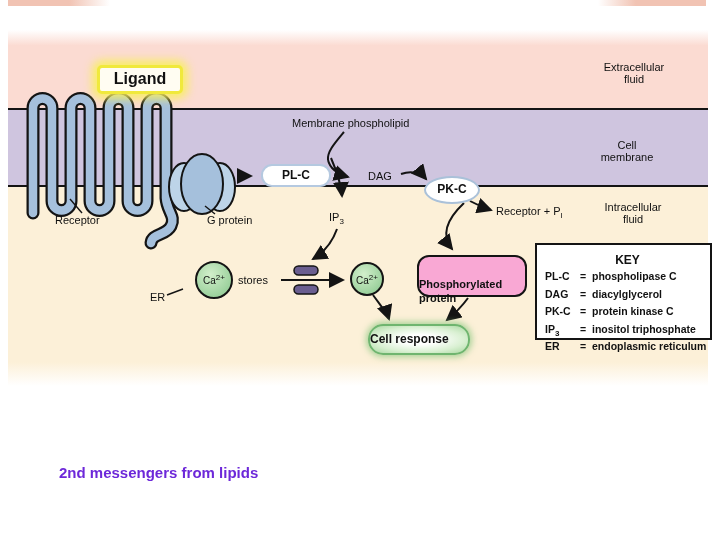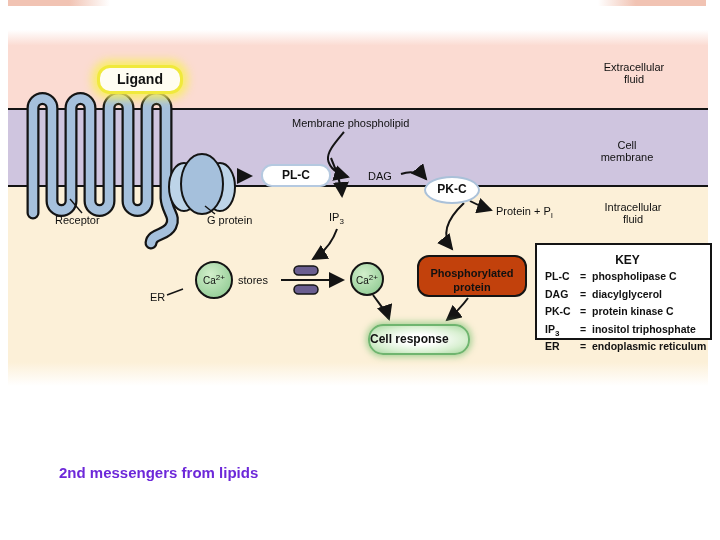--- a/index.html
+++ b/index.html
@@ -18,31 +18,31 @@
   #region-intracellular{left:8px;top:187px;width:700px;height:199px;
     background:linear-gradient(180deg,#fcf0d8 88%,#ffffff);}
   svg.overlay{position:absolute;left:0;top:0;z-index:2;}
   
   .lbl{position:absolute;z-index:3;font-weight:normal;font-size:11px;line-height:12px;
        white-space:nowrap;color:#111;}
   .ctr{text-align:center;}
   sub{font-size:8px;} sup{font-size:8px;}
   
   #ligand-box{left:97px;top:65px;width:80px;height:23px;z-index:3;background:#fffdf2;
-    border:3px solid #f0e93c;border-radius:13px;box-shadow:0 0 9px 5px rgba(248,238,96,0.9);
-    font-weight:bold;font-size:14px;line-height:22px;text-align:center;}
+    border:3px solid #f0e93c;border-radius:5px;box-shadow:0 0 9px 5px rgba(248,238,96,0.9);
+    font-weight:bold;font-size:16px;line-height:22px;text-align:center;}
   #plc-box{left:261px;top:164px;width:70px;height:23px;z-index:3;background:#fff;
     border:2px solid #b5c9e0;border-radius:11px;box-sizing:border-box;
     font-weight:bold;font-size:12px;line-height:19px;text-align:center;}
   #pkc-oval{left:424px;top:176px;width:56px;height:28px;z-index:3;background:#fff;
     border:2.5px solid #aac1d9;border-radius:50%;box-sizing:border-box;
     font-weight:bold;font-size:12px;line-height:23px;text-align:center;}
-  #phospho-box{left:417px;top:255px;width:110px;height:42px;z-index:3;background:#c2410c;
+  #phospho-box{left:417px;top:255px;width:110px;height:42px;z-index:3;background:#f9a8d4;
     border:2.5px solid #141414;border-radius:12px;box-sizing:border-box;
-    font-weight:bold;font-size:11px;line-height:14px;text-align:center;padding-top:9px;}
+    font-weight:bold;font-size:11px;line-height:14px;padding-top:20px;}
   #cell-response-box{left:368px;top:324px;width:102px;height:31px;z-index:3;
     background:radial-gradient(ellipse at center,#ffffff 25%,#d9f0d2 65%,#a8d8a0 100%);
     border:2px solid #6fb56f;border-radius:15px;box-sizing:border-box;
     box-shadow:0 0 6px 2px rgba(140,200,130,0.75);
     font-weight:bold;font-size:12px;line-height:27px;text-align:left;}
   #key-box{left:535px;top:243px;width:177px;height:97px;z-index:3;background:#fff;
     border:2px solid #141414;box-sizing:border-box;padding:7px 0 0 8px;}
   #key-title{font-weight:bold;font-size:12px;text-align:center;margin:1px 0 3px 0;}
   .key-row{display:grid;grid-template-columns:35px 12px auto;
     font-weight:bold;font-size:10.5px;line-height:13.5px;}
@@ -122,21 +122,21 @@
     <span>PL-C</span>
   </div>
 
   <div class="lbl" style="left:368px;top:170px;">DAG</div>
 
   <div class="abs" id="pkc-oval">
     <span>PK-C</span>
   </div>
 
   <div class="lbl" style="left:496px;top:205px;">
-    <span>Protein + P</span><sub>I</sub>
+    <span>Receptor + P</span><sub>I</sub>
   </div>
 
   <div class="lbl" style="left:329px;top:211px;">
     <span>IP</span><sub>3</sub>
   </div>
 
   <div class="abs" id="phospho-box">
     <div>Phosphorylated</div>
     <div>protein</div>
   </div>

